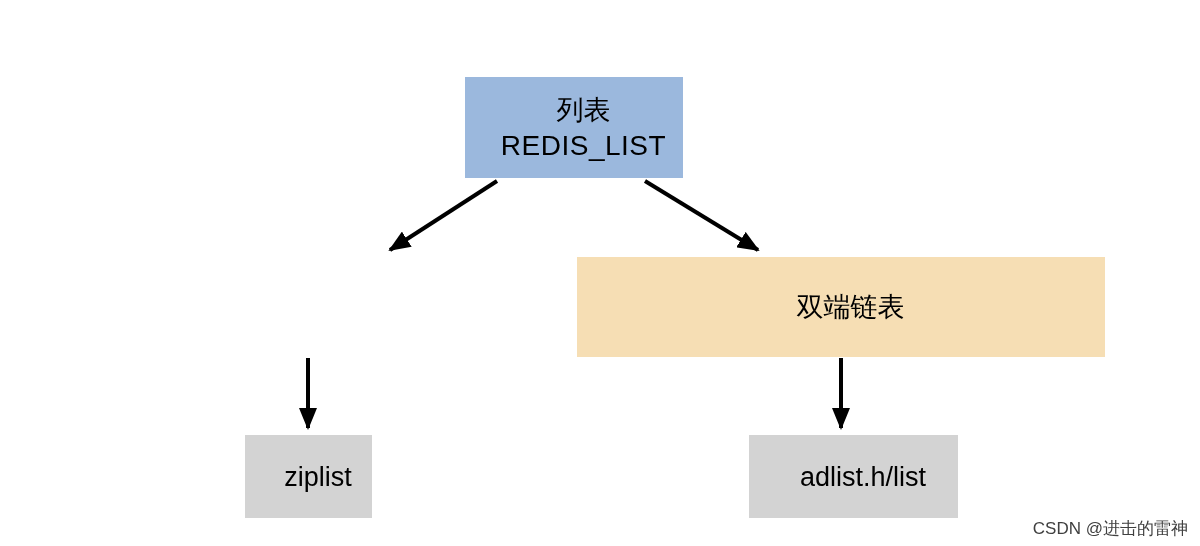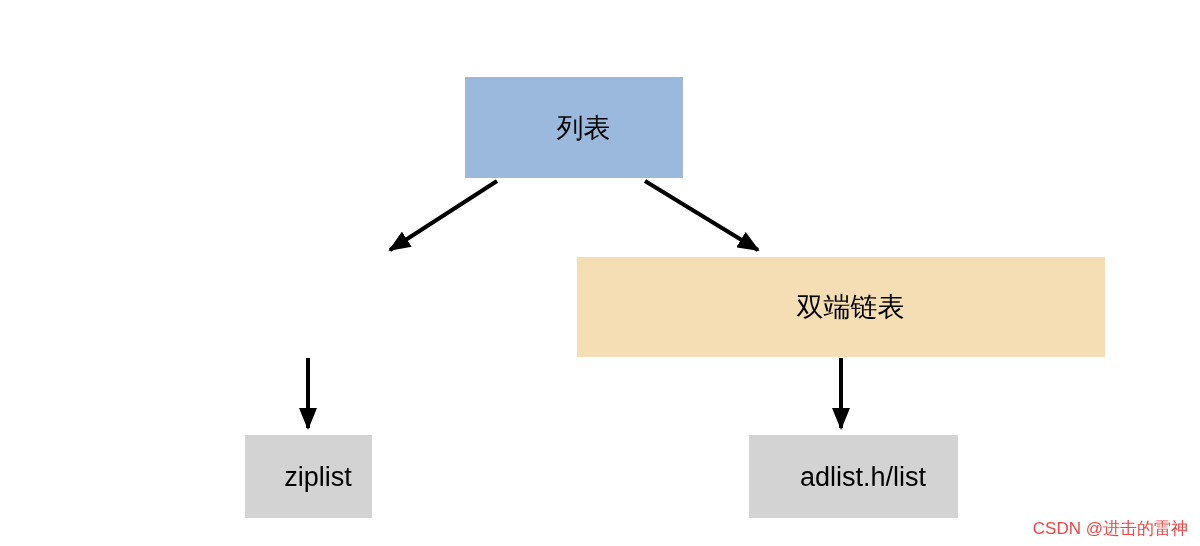--- a/index.html
+++ b/index.html
@@ -73,21 +73,21 @@
   }
   .node-impl-adlist {
     left: 738px; top: 435px;
     width: 209px; height: 83px; margin-left: 11px;
   }
   .watermark {
     position: absolute;
     right: 12px;
     bottom: 6px;
     font-size: 17px;
-    color: #ef4444;
+    color: #404040;
     white-space: nowrap;
   }
 </style>
 </head>
 <body>
 
 <div class="canvas">
 
   <svg class="edges" viewBox="0 0 1200 546" aria-hidden="true">
     <defs>
@@ -96,20 +96,21 @@
       </marker>
     </defs>
     <line x1="497" y1="181" x2="390" y2="250" stroke="#000000" stroke-width="4" marker-end="url(#arrowhead)"></line>
     <line x1="645" y1="181" x2="758" y2="250" stroke="#000000" stroke-width="4" marker-end="url(#arrowhead)"></line>
     <line x1="308" y1="358" x2="308" y2="428" stroke="#000000" stroke-width="4" marker-end="url(#arrowhead)"></line>
     <line x1="841" y1="358" x2="841" y2="428" stroke="#000000" stroke-width="4" marker-end="url(#arrowhead)"></line>
   </svg>
 
   <div class="node node-root">
     <div class="line-cn">列表</div>
+    <div class="line-code">REDIS_LIST</div>
   </div>
 
 
   <div class="node node-enc-linkedlist">
     <div class="line-cn">双端链表</div>
   </div>
 
   <div class="node node-impl node-impl-ziplist">
     <div class="line-code">ziplist</div>
   </div>

